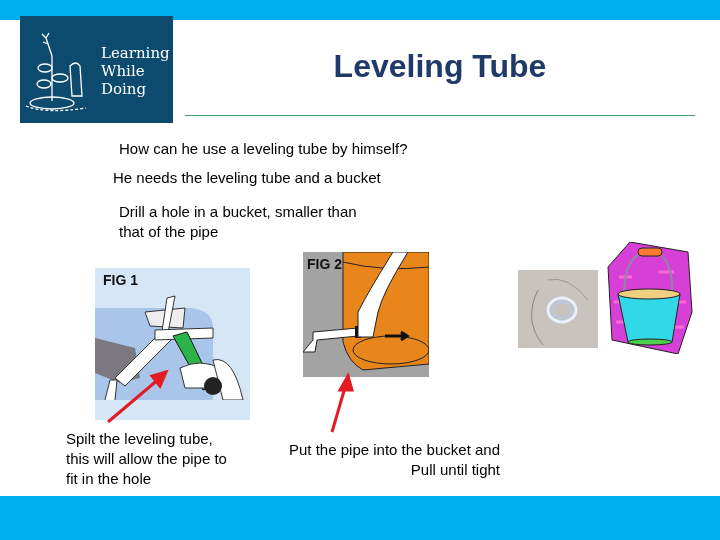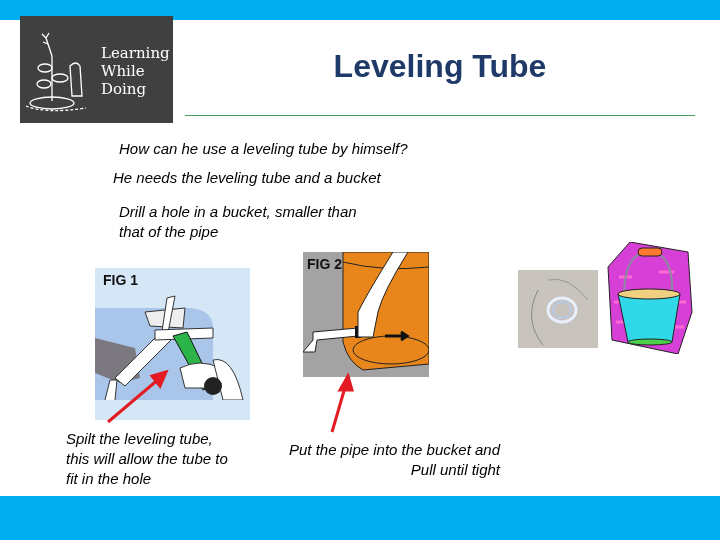--- a/index.html
+++ b/index.html
@@ -1,23 +1,23 @@
 <!DOCTYPE html>
 <html><head>
 <meta charset="utf-8">
 <style>
   html,body{margin:0;padding:0;}
   body{width:720px;height:540px;position:relative;overflow:hidden;background:#ffffff;font-family:"Liberation Sans",sans-serif;}
   .topbar{position:absolute;left:0;top:0;width:720px;height:20px;background:#00aeef;}
   .bottombar{position:absolute;left:0;top:496px;width:720px;height:44px;background:#00aeef;}
-  .logo{position:absolute;left:20px;top:16px;width:153px;height:107px;background:#404040;}
+  .logo{position:absolute;left:20px;top:16px;width:153px;height:107px;background:#0c4a6e;}
   .logo-text{position:absolute;left:81px;top:28px;color:#ffffff;font-family:"DejaVu Serif",serif;font-size:15px;line-height:18px;}
   .title{position:absolute;left:300px;top:48px;width:280px;text-align:center;color:#1f3a68;font-size:32px;font-weight:bold;}
   .rule{position:absolute;left:185px;top:115px;width:510px;height:1px;background:#4a9a6a;}
-  .txt{position:absolute;color:#000;font-size:15px;line-height:20px;font-style:italic;}
+  .txt{position:absolute;color:#000;font-size:15px;line-height:20px;}
   .fig{position:absolute;overflow:hidden;}
   .fig-label{position:absolute;font-weight:bold;font-size:14px;color:#111;}
   svg{display:block;}
 </style>
 </head>
 <body>
 
 <div class="topbar"></div>
 
 <div class="logo">
@@ -107,21 +107,21 @@
   <g stroke="#e31b23" stroke-width="3" fill="#e31b23">
     <line x1="108" y1="422" x2="160" y2="378"></line>
     <polygon points="166,372 152,376 160,386"></polygon>
     <line x1="332" y1="432" x2="346" y2="384"></line>
     <polygon points="348,376 340,390 352,390"></polygon>
   </g>
 </svg>
 
 <div class="txt" style="left:66px;top:429px;">
   <div>Spilt the leveling tube,</div>
-  <div>this will allow the tube to</div>
+  <div>this will allow the pipe to</div>
   <div>fit in the hole</div>
 </div>
 
 <div class="txt" style="left:289px;top:440px;text-align:right;">
   <div>Put the pipe into the bucket and</div>
   <div>Pull until tight</div>
 </div>
 
 <div class="bottombar"></div>
 

